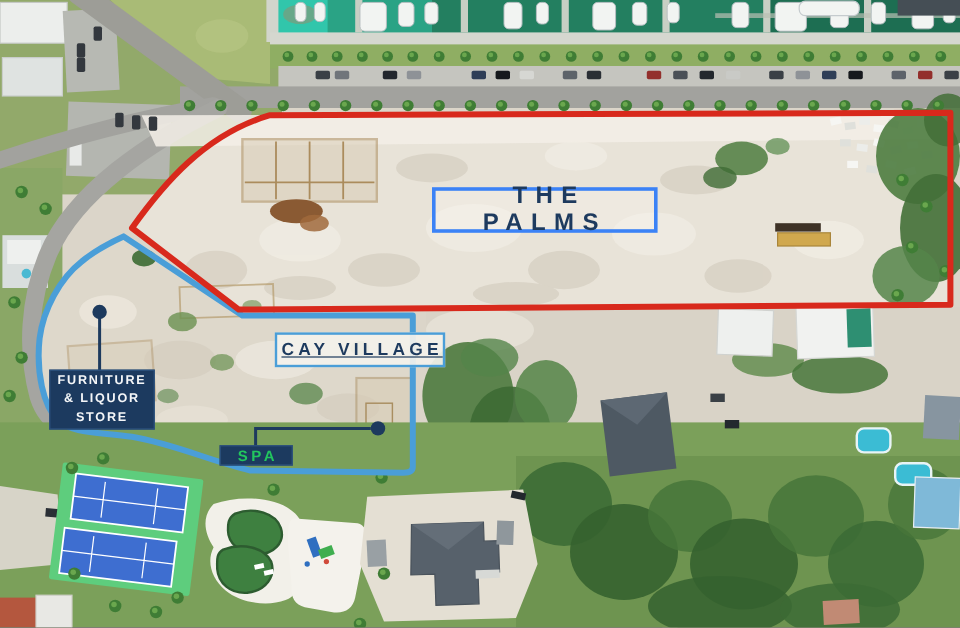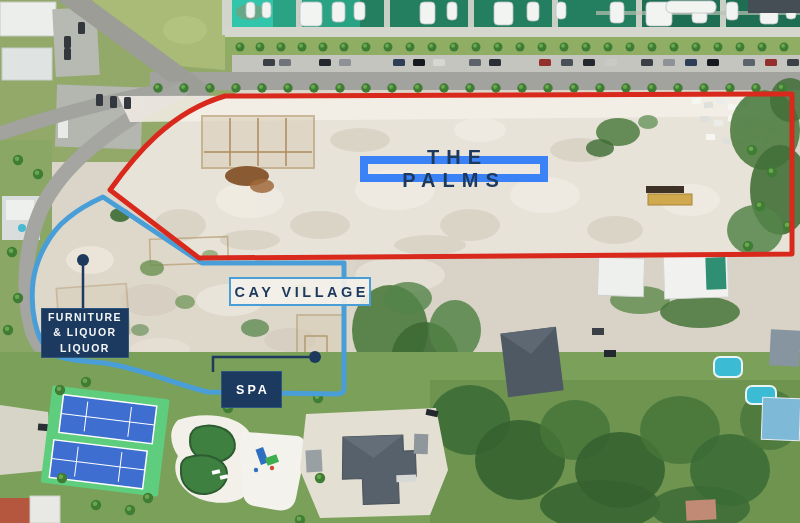--- a/index.html
+++ b/index.html
@@ -1,28 +1,28 @@
 <!DOCTYPE html>
 <html><head>
 <meta charset="utf-8">
 <style>
   html,body{margin:0;padding:0;background:#222;}
   #stage{position:relative;width:800px;height:523px;overflow:hidden;background:#dbd5c9;
          font-family:"Liberation Sans",sans-serif;}
   #stage svg{position:absolute;left:0;top:0;}
   .lbl{position:absolute;box-sizing:border-box;display:flex;align-items:center;justify-content:center;
        font-family:"Liberation Sans",sans-serif;font-weight:bold;color:#1d3a5e;text-align:center;}
-  #lbl-palms{left:360px;top:156px;width:188px;height:26px;border:8px solid #3b82f6;
+  #lbl-palms{left:360px;top:156px;width:188px;height:38px;border:3px solid #3b82f6;
              background:rgba(255,252,246,0.25);font-size:20px;letter-spacing:7px;text-indent:7px;}
   #lbl-cay{left:229px;top:277px;width:142px;height:29px;border:2.5px solid #4a9ed8;
-           background:rgba(243,241,235,0.93);font-size:14.5px;letter-spacing:3.5px;text-indent:3.5px;}
+           background:rgba(243,241,235,0.93);font-size:14.5px;letter-spacing:3.5px;text-indent:3.5px;text-decoration:underline;}
   #lbl-furn{left:41px;top:308px;width:88px;height:50px;background:#1c3a5f;border:1px solid #2e5480;
             color:#f4f6f8;font-size:10.5px;letter-spacing:1.5px;flex-direction:column;line-height:1.45;justify-content:center;}
-  #lbl-spa{left:183px;top:371px;width:61px;height:37px;background:#1c3a5f;border:1px solid #2e5480;
-           color:#ffffff;font-size:12.5px;letter-spacing:3px;text-indent:3px;margin-left:38px;}
+  #lbl-spa{left:183px;top:371px;width:61px;height:17px;background:#1c3a5f;border:1px solid #2e5480;
+           color:#22c55e;font-size:12.5px;letter-spacing:3px;text-indent:3px;}
 </style>
 </head>
 <body>
 
 <div id="stage">
 <svg width="800" height="523" viewBox="0 0 800 523">
 
   <rect x="0" y="0" width="800" height="523" fill="#dbd5c9"></rect>
 
   <g>
@@ -463,18 +463,18 @@
 
 <div class="lbl" id="lbl-palms">
   <span>THE PALMS</span>
 </div>
 <div class="lbl" id="lbl-cay">
   <span>CAY VILLAGE</span>
 </div>
 <div class="lbl" id="lbl-furn">
   <span>FURNITURE</span>
   <span>&amp; LIQUOR</span>
-  <span>LIQUOR</span>
+  <span>STORE</span>
 </div>
 <div class="lbl" id="lbl-spa">
   <span>SPA</span>
 </div>
 </div>
 
 </body></html>

